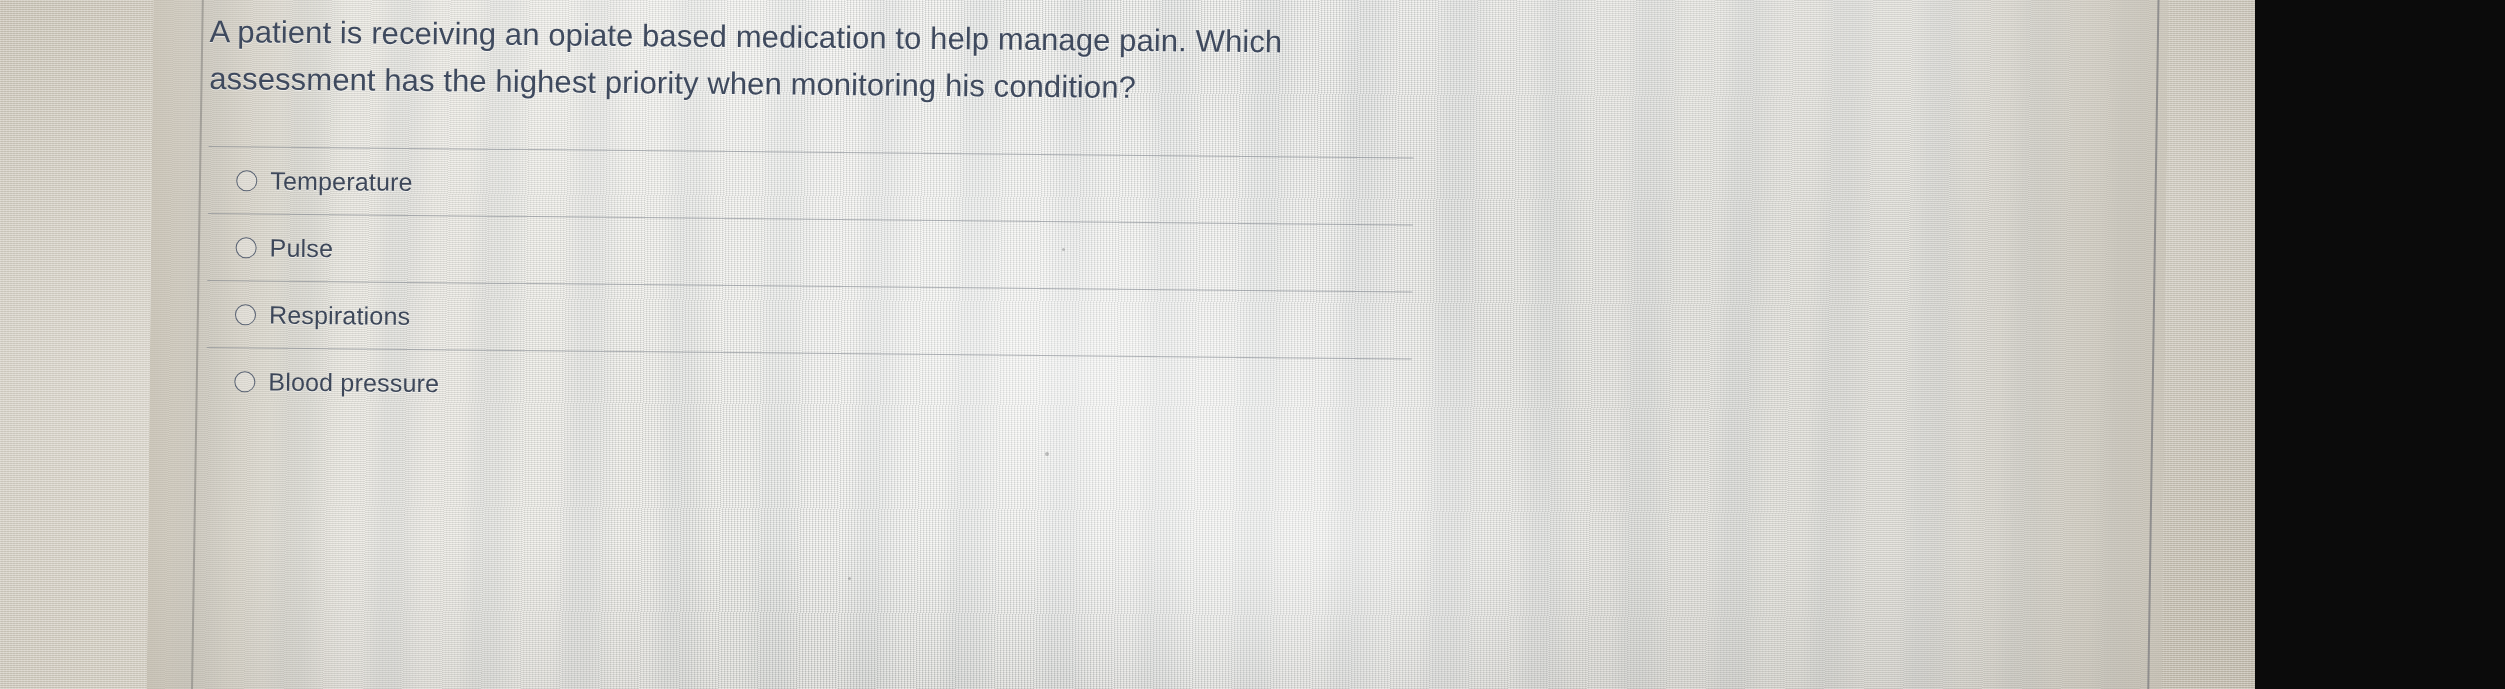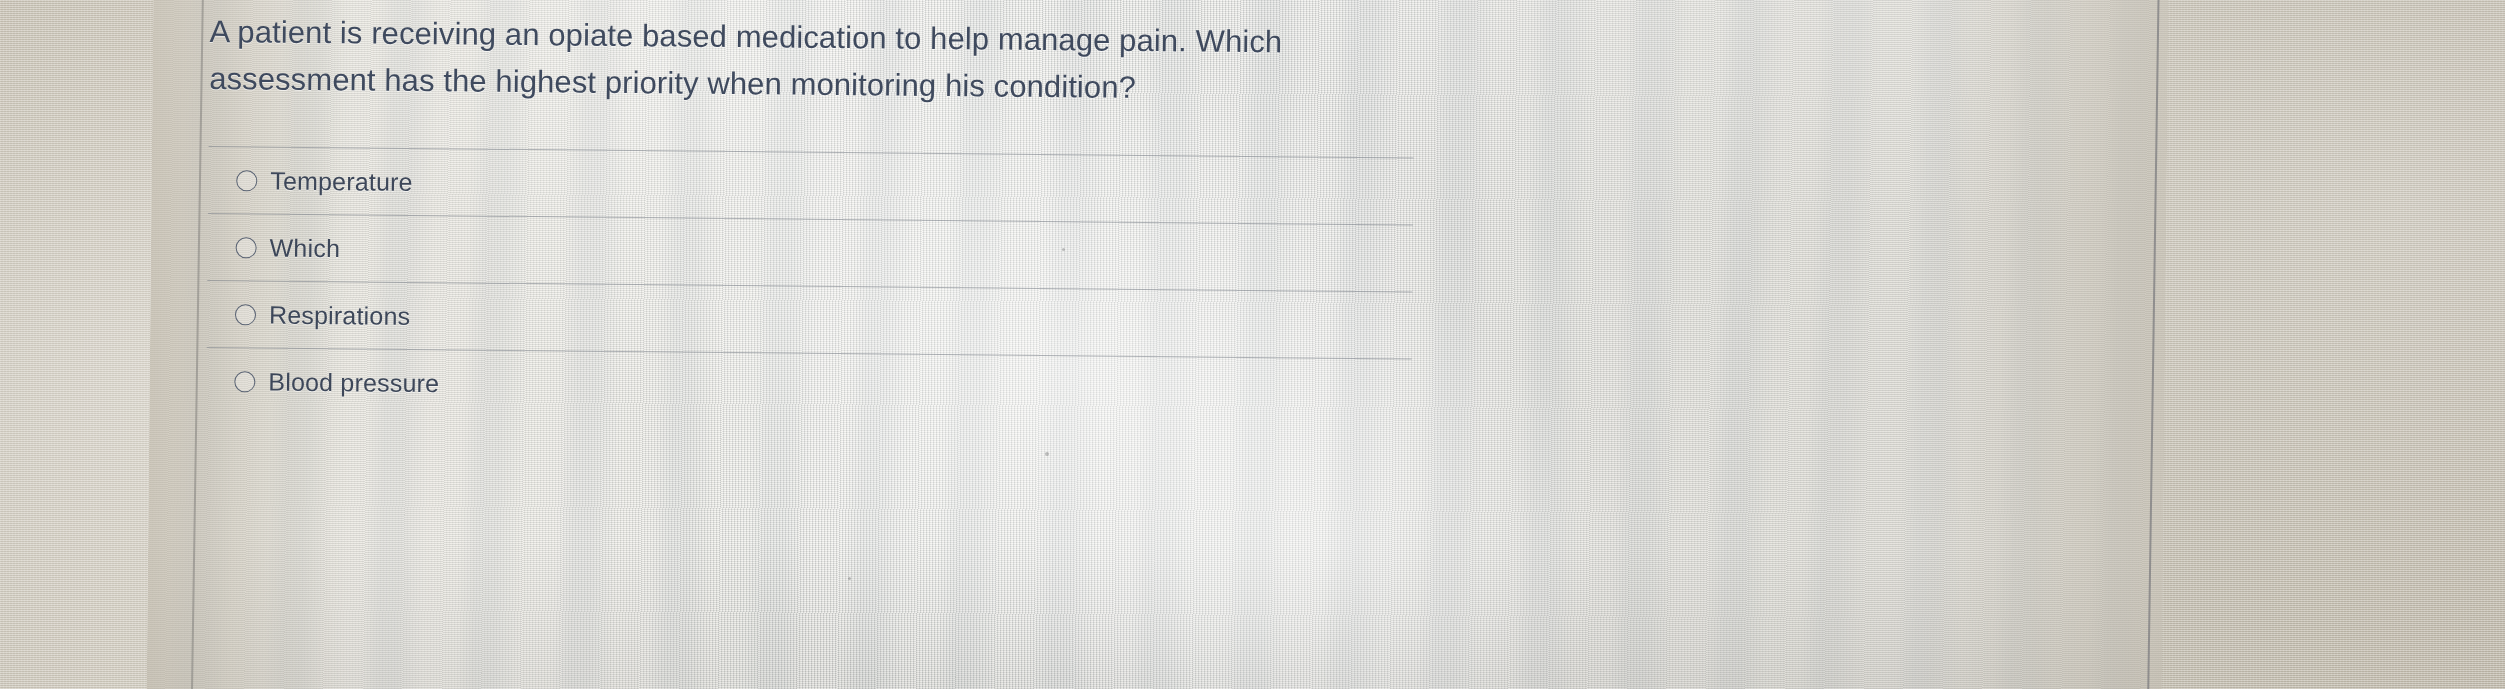--- a/index.html
+++ b/index.html
@@ -2,21 +2,21 @@
 <html><head>
 <meta charset="utf-8">
 <style>
   html, body {
     margin: 0;
     padding: 0;
     background: #0b0b0b;
   }
   #shot {
     position: relative;
-    width: 2505px;
+    width: 2255px;
     height: 689px;
     overflow: hidden;
     font-family: "Liberation Sans", sans-serif;
     background: #cdc8bc;
   }
 
   
   .surface-base {
     position: absolute;
     inset: 0;
@@ -245,21 +245,21 @@
 
       <div class="divider"></div>
       <div class="option">
         <span class="radio"></span>
         <span class="opt-label">Temperature</span>
       </div>
 
       <div class="divider"></div>
       <div class="option">
         <span class="radio"></span>
-        <span class="opt-label">Which</span>
+        <span class="opt-label">Pulse</span>
       </div>
 
       <div class="divider"></div>
       <div class="option">
         <span class="radio"></span>
         <span class="opt-label">Respirations</span>
       </div>
 
       <div class="divider"></div>
       <div class="option">

